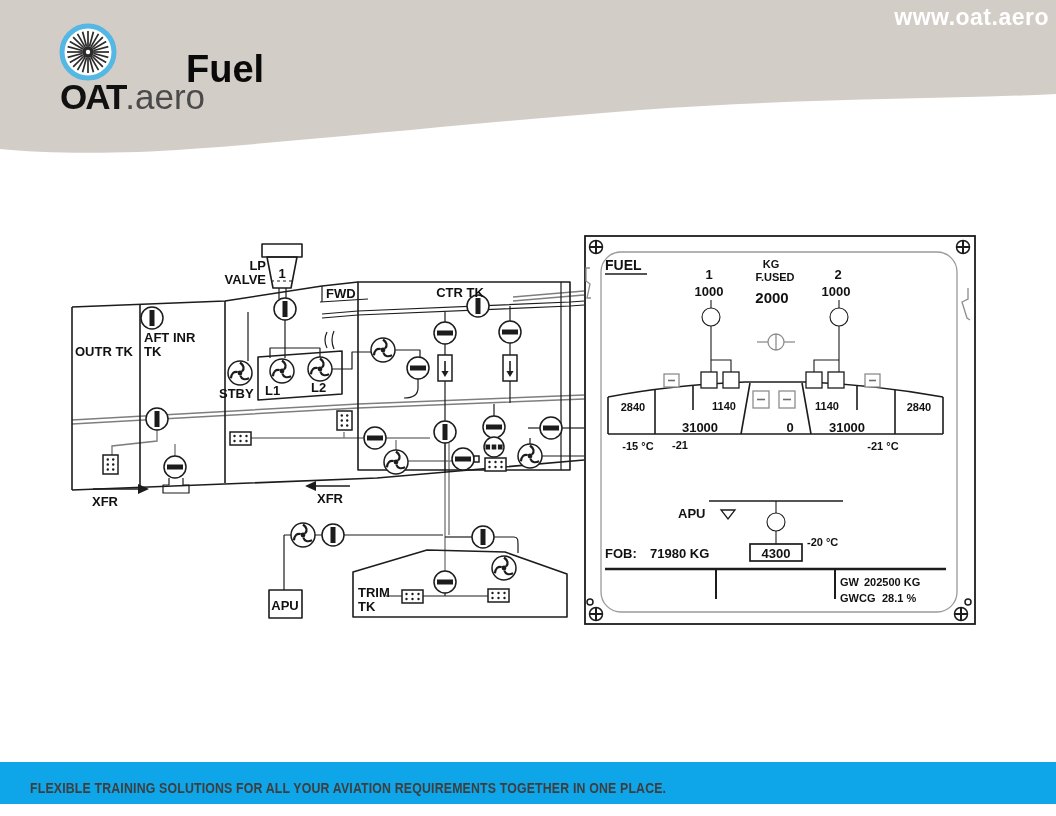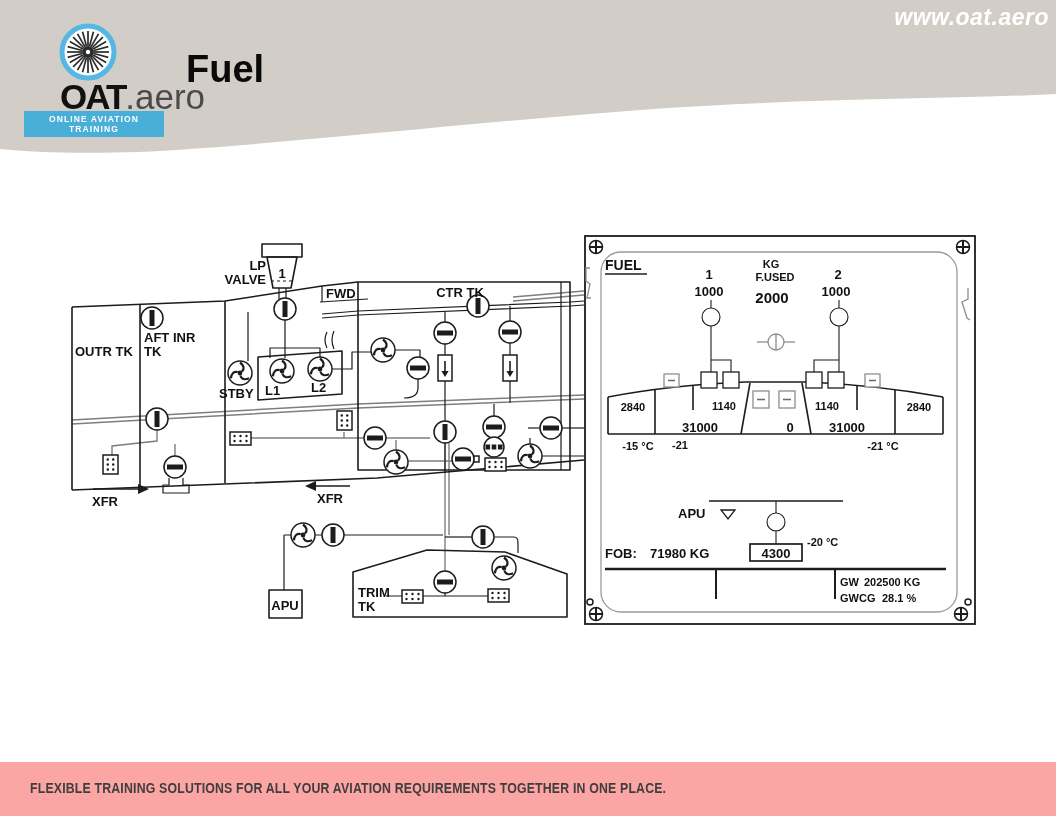--- a/index.html
+++ b/index.html
@@ -1,28 +1,28 @@
 <!DOCTYPE html>
 <html><head>
 <meta charset="utf-8">
 <style>
   html,body{margin:0;padding:0;background:#888;}
   .slide{position:relative;width:1056px;height:816px;background:#fff;overflow:hidden;
          font-family:"Liberation Sans",sans-serif;}
   .hdr-shape{position:absolute;left:0;top:0;}
-  .website{position:absolute;top:4px;right:7px;font-size:23px;font-weight:700;color:#fff;letter-spacing:.5px;font-style:italic;}
+  .website{position:absolute;top:4px;right:7px;font-size:23px;font-weight:700;color:#fff;letter-spacing:.5px;}
   .page-title{position:absolute;left:186px;top:48px;font-size:38px;font-weight:700;color:#0a0a0a;}
   .logo{position:absolute;left:24px;top:20px;width:160px;height:112px;}
   .turbine{position:absolute;left:34px;top:2px;}
   .brand{position:absolute;left:0;top:58px;font-size:35px;line-height:38px;white-space:nowrap;margin-left:36px;}
   .brand .b1{font-weight:800;color:#111;letter-spacing:-2px;}
   .brand .b2{font-weight:400;color:#4a4a4a;}
   .tagline{position:absolute;left:0;top:91px;width:140px;background:#49aed8;color:#fff;
            font-size:8.5px;font-weight:700;letter-spacing:1.1px;text-align:center;padding:3px 0 3px 0;}
-  .footer{position:absolute;left:0;top:762px;width:1056px;height:54px;background:#fca5a5;}
+  .footer{position:absolute;left:0;top:762px;width:1056px;height:42px;background:#0ea5e9;}
   .footer-text{position:absolute;left:30px;top:18px;font-size:14.5px;font-weight:700;color:#3e3e3e;
                white-space:nowrap;transform:scaleX(.85);transform-origin:left center;letter-spacing:.2px;}
   svg{position:absolute;}
   
   .s-ln{fill:none;stroke:#1c1c1c;stroke-width:1.6;stroke-linejoin:round;}
   .s-thin{fill:none;stroke:#1c1c1c;stroke-width:1.2;stroke-linejoin:round;}
   .s-gray{fill:none;stroke:#7e7e7e;stroke-width:1.4;}
   .s-dash{fill:none;stroke:#1c1c1c;stroke-width:1.2;stroke-dasharray:3,3;}
   .sym-c{fill:#fff;stroke:#1c1c1c;stroke-width:1.5;}
   .sym-f{fill:#1c1c1c;stroke:none;}
@@ -76,21 +76,20 @@
           <line y1="-21" y2="-6" transform="rotate(225)"></line>
         <line y1="-21" y2="-6" transform="rotate(255)"></line>
           <line y1="-21" y2="-6" transform="rotate(285)"></line>
         <line y1="-21" y2="-6" transform="rotate(315)"></line>
           <line y1="-21" y2="-6" transform="rotate(345)"></line>
       </g>
       <circle r="6" fill="#2b2b2b"></circle>
         <circle r="2.2" fill="#fff"></circle>
     </svg>
     <div class="brand"><span class="b1">OAT</span><span class="b2">.aero</span></div>
-    <div class="tagline">ONLINE AVIATION TRAINING</div>
   </div>
 
   <div class="page-title">Fuel</div>
 
   <svg width="532" height="404" viewBox="58 228 532 404" style="left:58px;top:228px;">
     <defs>
       <g id="vvalve">
           <circle class="sym-c" r="11"></circle>
           <rect class="sym-f" x="-2.5" y="-8" width="5" height="16"></rect>
         </g>

